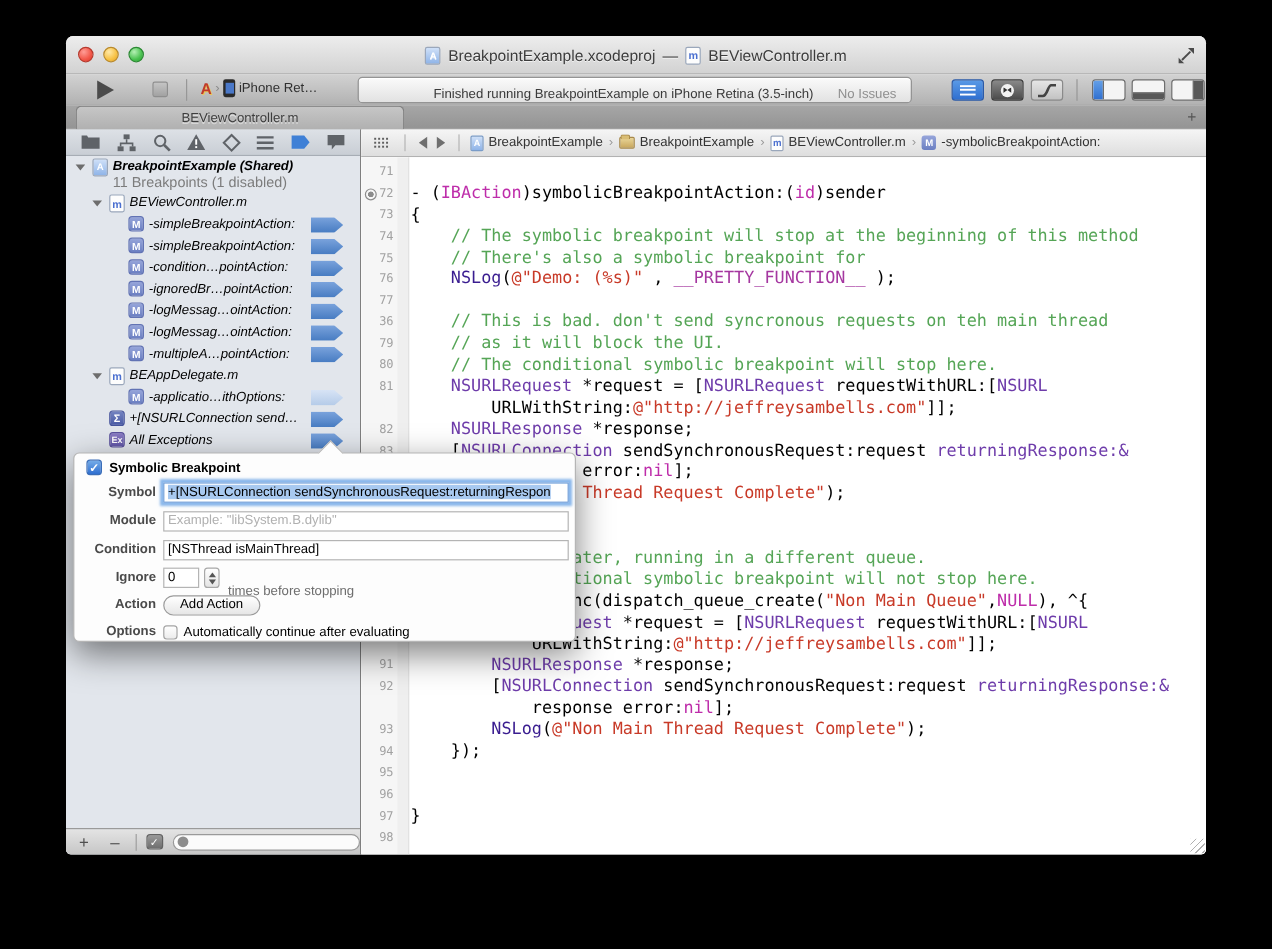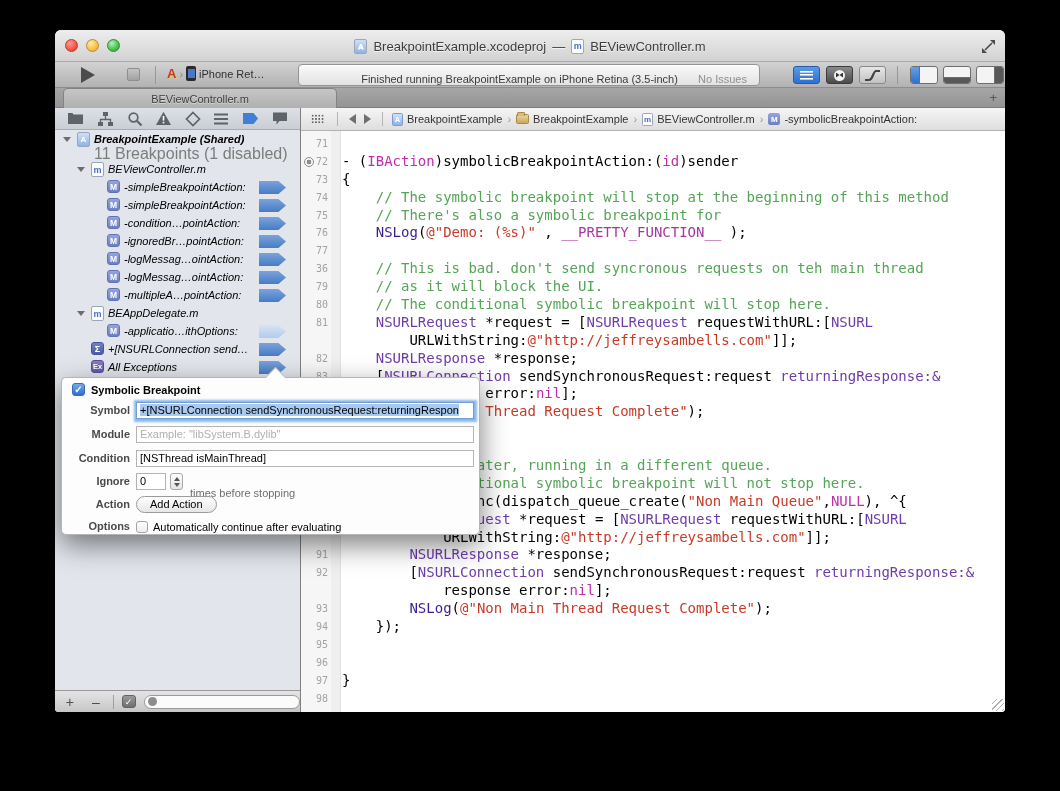--- a/index.html
+++ b/index.html
@@ -94,21 +94,21 @@
                 border-left:4px solid transparent; border-right:4px solid transparent; top:7px; }
   .nav-project .disclosure { top:7px; }
   .nav-icon { position:absolute; top:2px; }
   .badge-sq { display:flex; width:13px; height:13px; border-radius:3px; color:#fff; font-size:8.5px; font-weight:bold;
               align-items:center; justify-content:center; }
   .badge-sq.M { background:linear-gradient(#96a5da,#6b7fc2); border:1px solid #6273b4; }
   .badge-sq.sigma { background:linear-gradient(#7282c0,#4c5ca6); border:1px solid #46549c; font-size:9px; }
   .badge-sq.ex { background:linear-gradient(#8a7cc4,#6257a8); border:1px solid #59509c; font-size:7.5px; }
   .nav-label { position:absolute; top:2.5px; white-space:nowrap;font-style:italic; }
   .nav-title { font-weight:bold; }
-  .nav-sub { position:absolute; top:15px; color:#7c7c7c; font-size:16px; }
+  .nav-sub { position:absolute; top:15px; color:#7c7c7c; font-size:12px; }
   .bp-badge { position:absolute; right:14px; top:3px; width:27px; height:13px;
               clip-path:polygon(0 0,72% 0,100% 50%,72% 100%,0 100%);
               background:linear-gradient(#7aa3dc,#477cc2); }
   .bp-badge.off { background:linear-gradient(#d7e3f5,#b4cbe8); }
 
   
   .nav-footer { height:22px; background:linear-gradient(#e4e4e4,#c6c6c6); border-top:1px solid #9a9a9a;
                 position:relative; display:flex; align-items:center; }
   .pm { font-size:14px; color:#4f4f4f; width:14px; text-align:center; }
   .pm.plus { margin-left:8px; } .pm.minus { margin-left:12px; }

